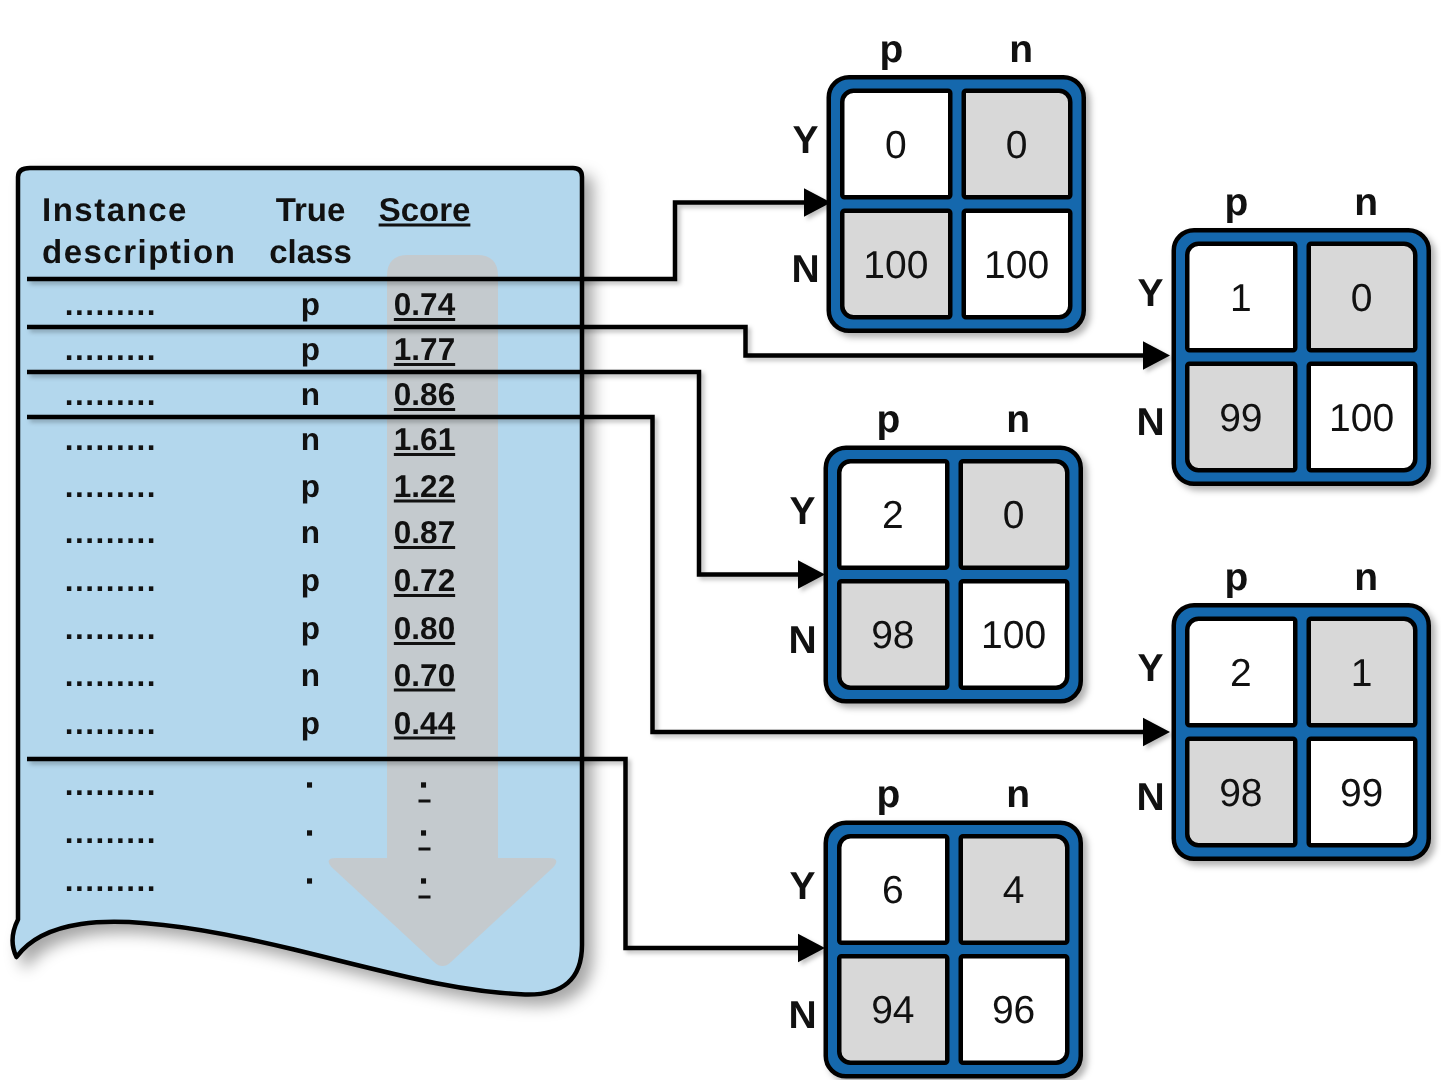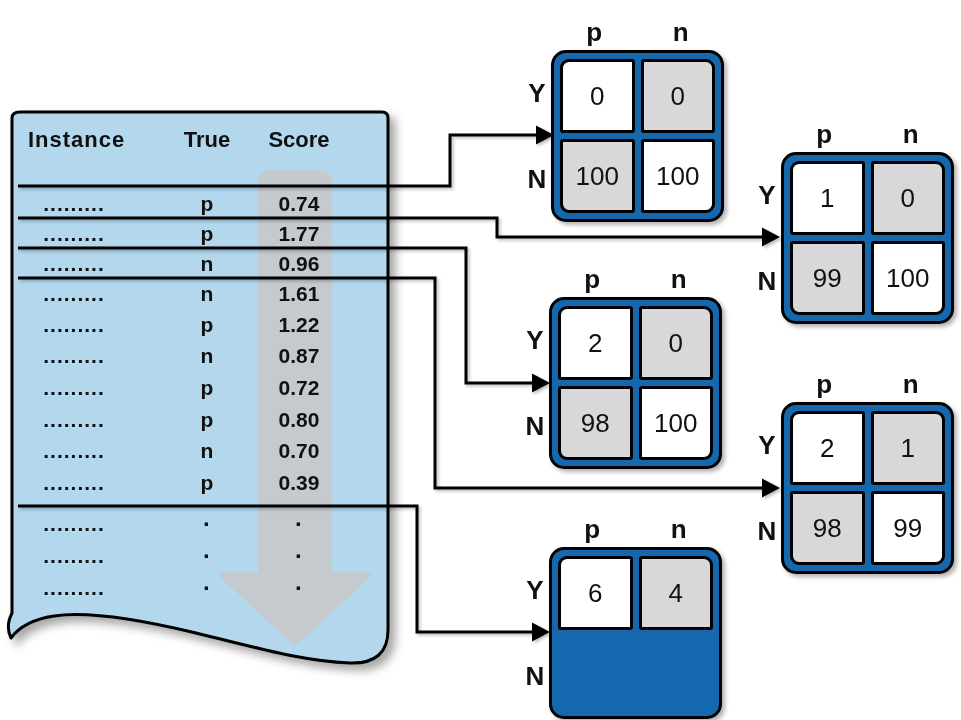--- a/index.html
+++ b/index.html
@@ -10,21 +10,21 @@
     color:#111;
   }
   svg { position:absolute; left:0; top:0; }
 
   
   .trow { position:absolute; left:12px; width:376px; height:26px; }
   .tcell { position:absolute; top:0; height:26px; line-height:26px; text-align:center;
            font-weight:bold; font-size:21px; white-space:nowrap; }
   .c-desc  { left:16px;  width:92px; letter-spacing:1px; }
   .c-class { left:148px; width:62px;margin-left:16px; }
-  .c-score { left:248px; width:78px; }
+  .c-score { left:232px; width:78px;text-decoration:underline; }
   .hdr .tcell { font-size:22px; }
   .middot { font-size:24px; }
 
   
   .matrix { position:absolute; display:grid;
             grid-template-columns:28px 173px; grid-template-rows:33px 172px; }
   .m-corner { }
   .m-cols { display:flex; }
   .m-cols span { flex:1; text-align:center; font-weight:bold; font-size:26px; line-height:30px; }
   .m-rows { display:flex; flex-direction:column; }
@@ -74,35 +74,39 @@
       <path d="M 780,488 l -18,-9.5 v 19 Z"></path>
       <path d="M 550,632 l -18,-9.5 v 19 Z"></path>
     </g>
   </svg>
 
   <div class="trow hdr" style="top:127px">
     <span class="tcell c-desc">Instance</span>
     <span class="tcell c-class">True</span>
     <span class="tcell c-score">Score</span>
   </div>
+  <div class="trow hdr" style="top:155px">
+    <span class="tcell c-desc">description</span>
+    <span class="tcell c-class">class</span>
+  </div>
 
   <div class="trow" style="top:191px">
     <span class="tcell c-desc">.........</span>
     <span class="tcell c-class">p</span>
     <span class="tcell c-score">0.74</span>
   </div>
   <div class="trow" style="top:221px">
     <span class="tcell c-desc">.........</span>
     <span class="tcell c-class">p</span>
     <span class="tcell c-score">1.77</span>
   </div>
   <div class="trow" style="top:251px">
     <span class="tcell c-desc">.........</span>
     <span class="tcell c-class">n</span>
-    <span class="tcell c-score">0.96</span>
+    <span class="tcell c-score">0.86</span>
   </div>
   <div class="trow" style="top:281px">
     <span class="tcell c-desc">.........</span>
     <span class="tcell c-class">n</span>
     <span class="tcell c-score">1.61</span>
   </div>
   <div class="trow" style="top:312px">
     <span class="tcell c-desc">.........</span>
     <span class="tcell c-class">p</span>
     <span class="tcell c-score">1.22</span>
@@ -123,21 +127,21 @@
     <span class="tcell c-score">0.80</span>
   </div>
   <div class="trow" style="top:438px">
     <span class="tcell c-desc">.........</span>
     <span class="tcell c-class">n</span>
     <span class="tcell c-score">0.70</span>
   </div>
   <div class="trow" style="top:470px">
     <span class="tcell c-desc">.........</span>
     <span class="tcell c-class">p</span>
-    <span class="tcell c-score">0.39</span>
+    <span class="tcell c-score">0.44</span>
   </div>
 
   <div class="trow" style="top:511px">
     <span class="tcell c-desc">.........</span>
     <span class="tcell c-class middot">·</span>
     <span class="tcell c-score middot">·</span>
   </div>
   <div class="trow" style="top:543px">
     <span class="tcell c-desc">.........</span>
     <span class="tcell c-class middot">·</span>
@@ -227,16 +231,18 @@
       <span>p</span>
       <span>n</span>
     </div>
     <div class="m-rows">
       <span>Y</span>
       <span>N</span>
     </div>
     <div class="m-box">
       <div class="m-cell">6</div>
       <div class="m-cell shaded">4</div>
+      <div class="m-cell shaded">94</div>
+      <div class="m-cell">96</div>
     </div>
   </div>
 
 </div>
 
 </body></html>

